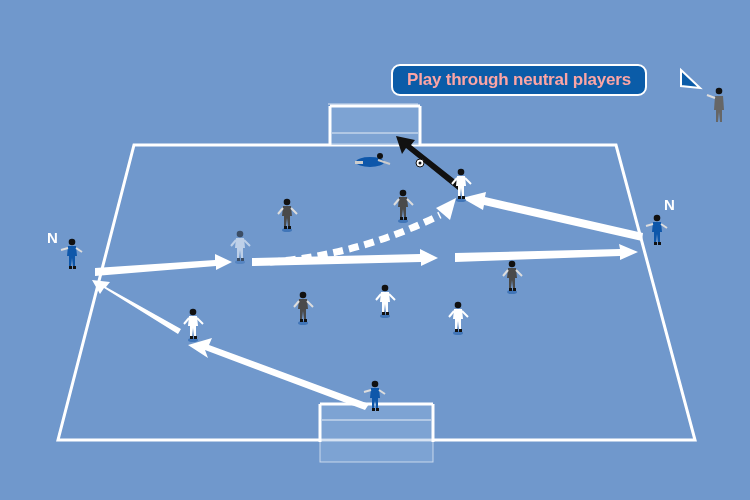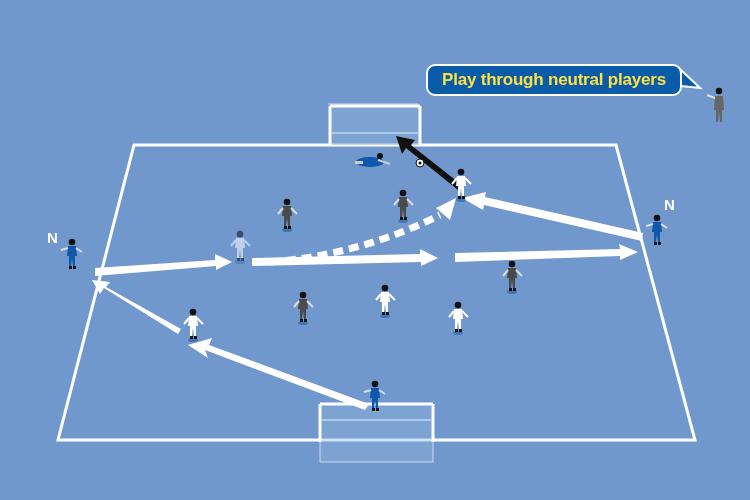--- a/index.html
+++ b/index.html
@@ -1,22 +1,22 @@
 <!DOCTYPE html>
 <html><head>
   <meta charset="utf-8">
   <style>
     html, body { margin: 0; padding: 0; }
     body { width: 750px; height: 500px; overflow: hidden; background: #7098CC; font-family: "Liberation Sans", sans-serif; }
     #stage { position: relative; width: 750px; height: 500px; }
     #pitch-svg { position: absolute; left: 0; top: 0; }
     .bubble {
-      position: absolute; left: 426px; top: 64px; height: 28px; padding: 0 14px;
+      position: absolute; left: 391px; top: 64px; height: 28px; padding: 0 14px;
       background: #0B5CA8; border: 2px solid #fff; border-radius: 9px;
-      color: #fde047; font-weight: bold; font-size: 17px; line-height: 28px;
+      color: #fca5a5; font-weight: bold; font-size: 17px; line-height: 28px;
       font-family: "Liberation Sans", sans-serif; letter-spacing: -0.2px; white-space: nowrap;
     }
     .nlabel { position: absolute; color: #fff; font-weight: bold; font-size: 15px; font-family: "Liberation Sans", sans-serif; }
   </style>
 </head>
 <body>
 
 <div id="stage">
   <svg id="pitch-svg" width="750" height="500" viewBox="0 0 750 500">
     <defs>

